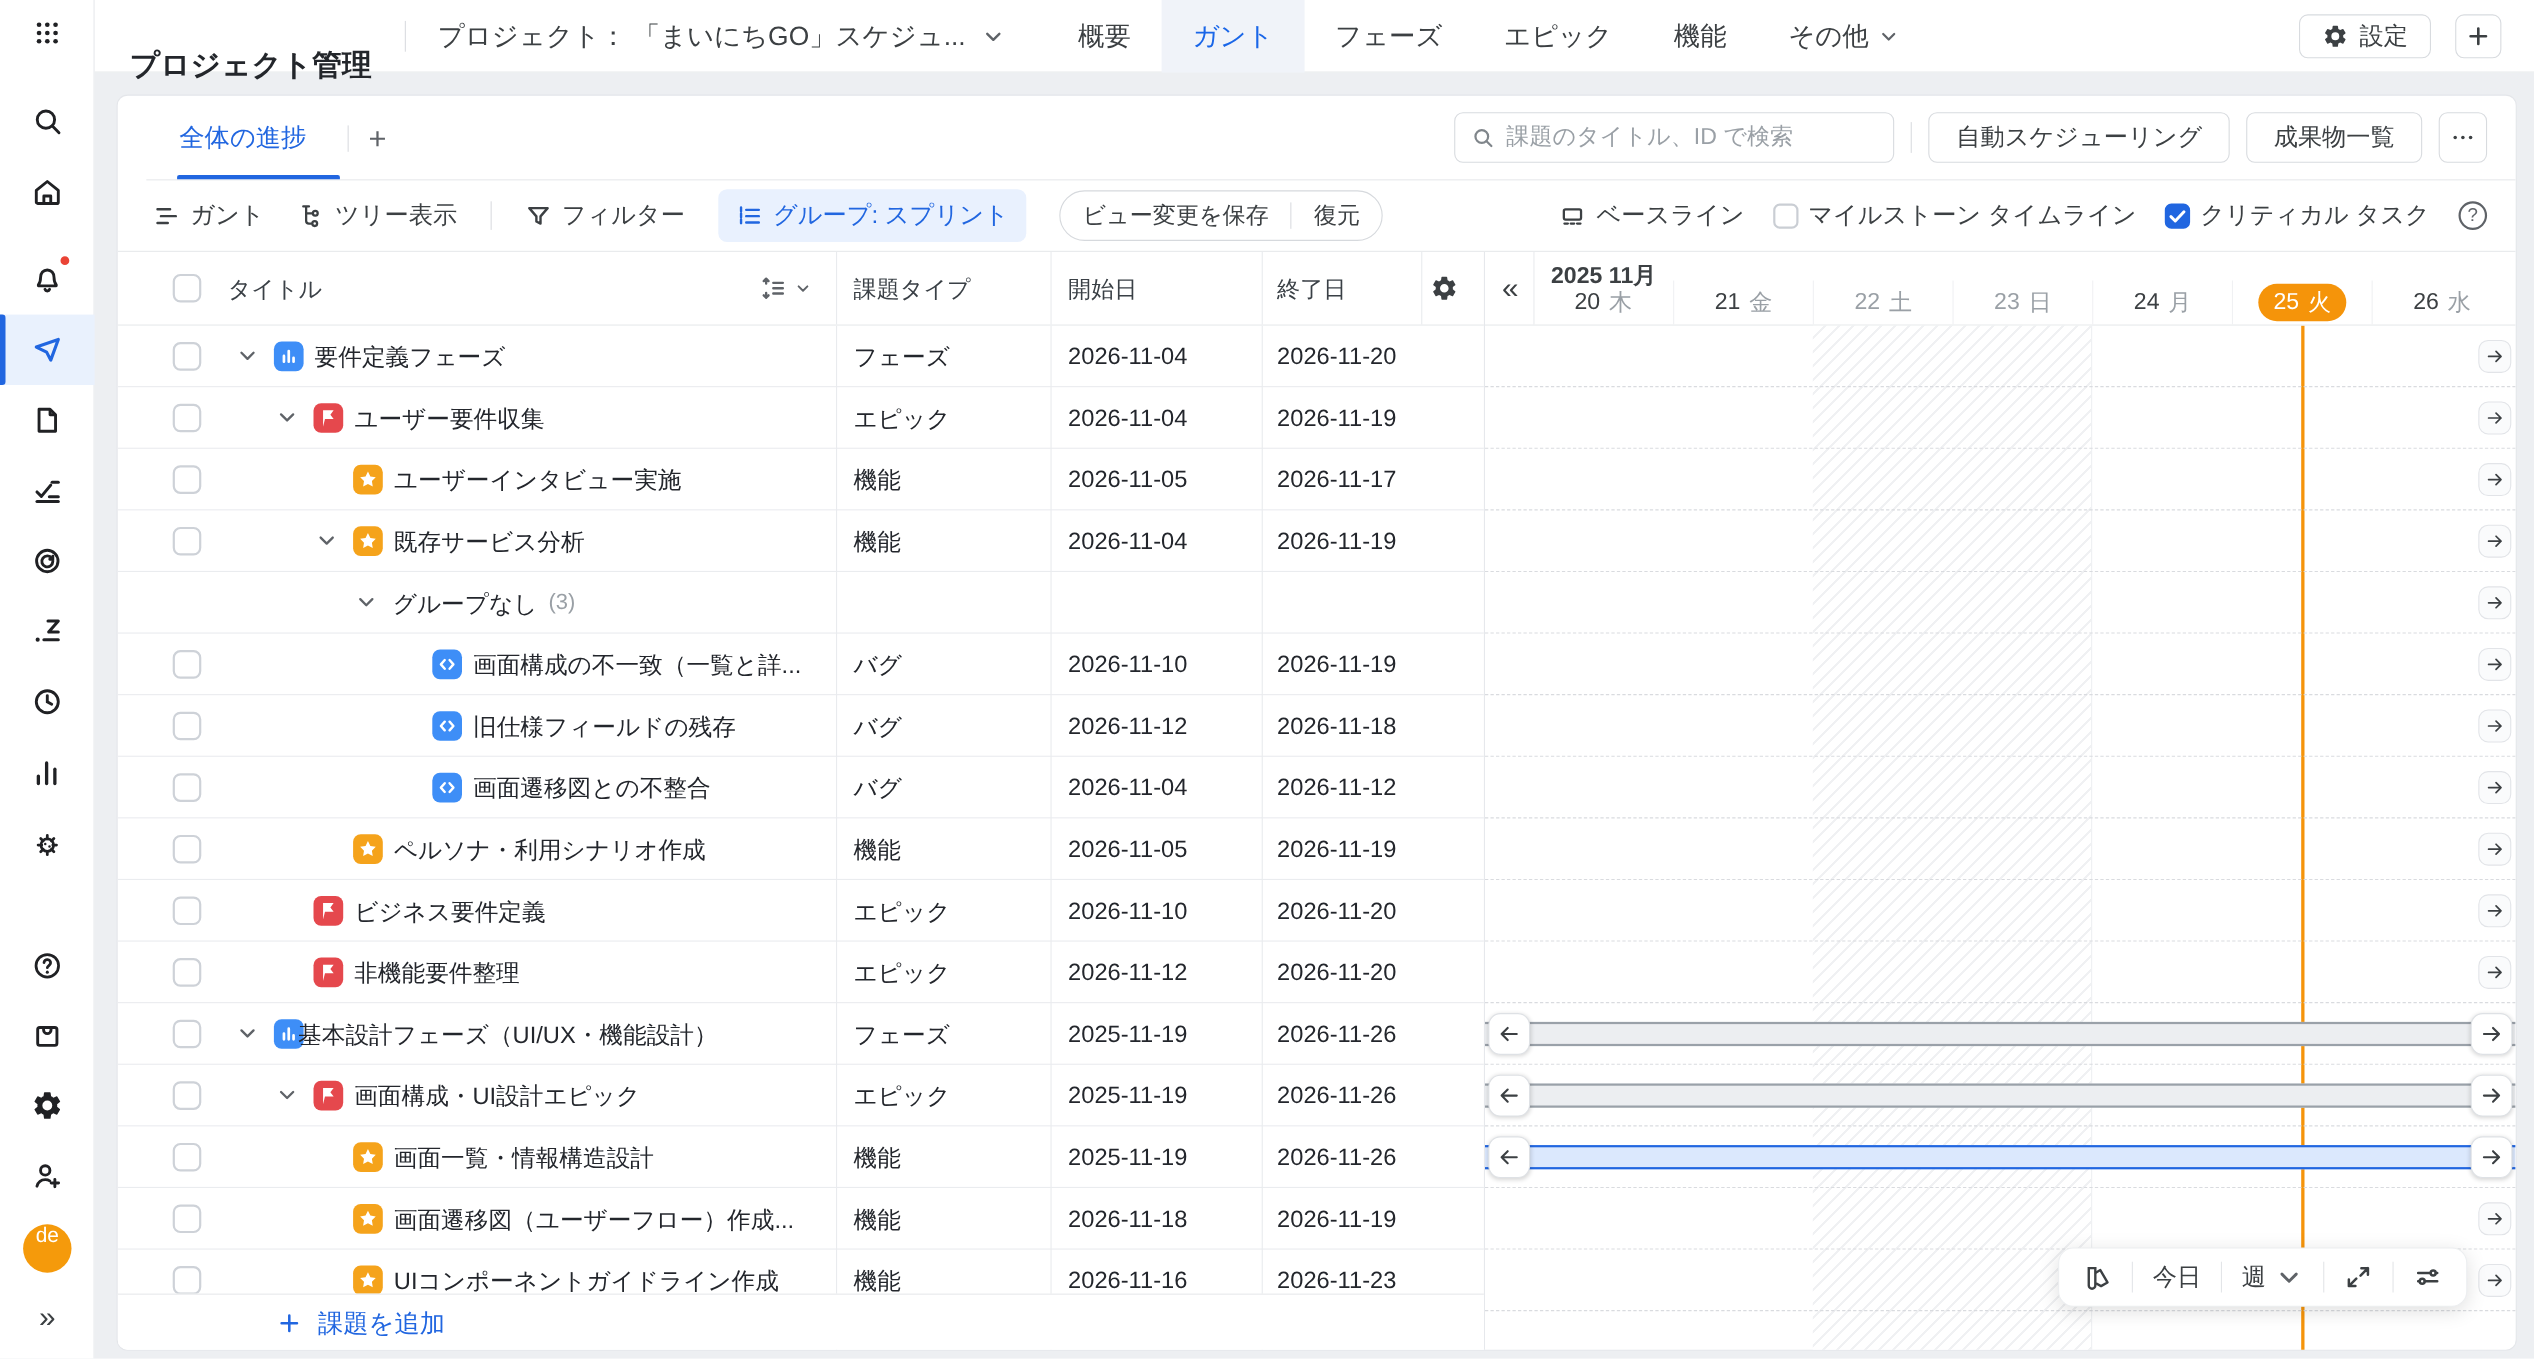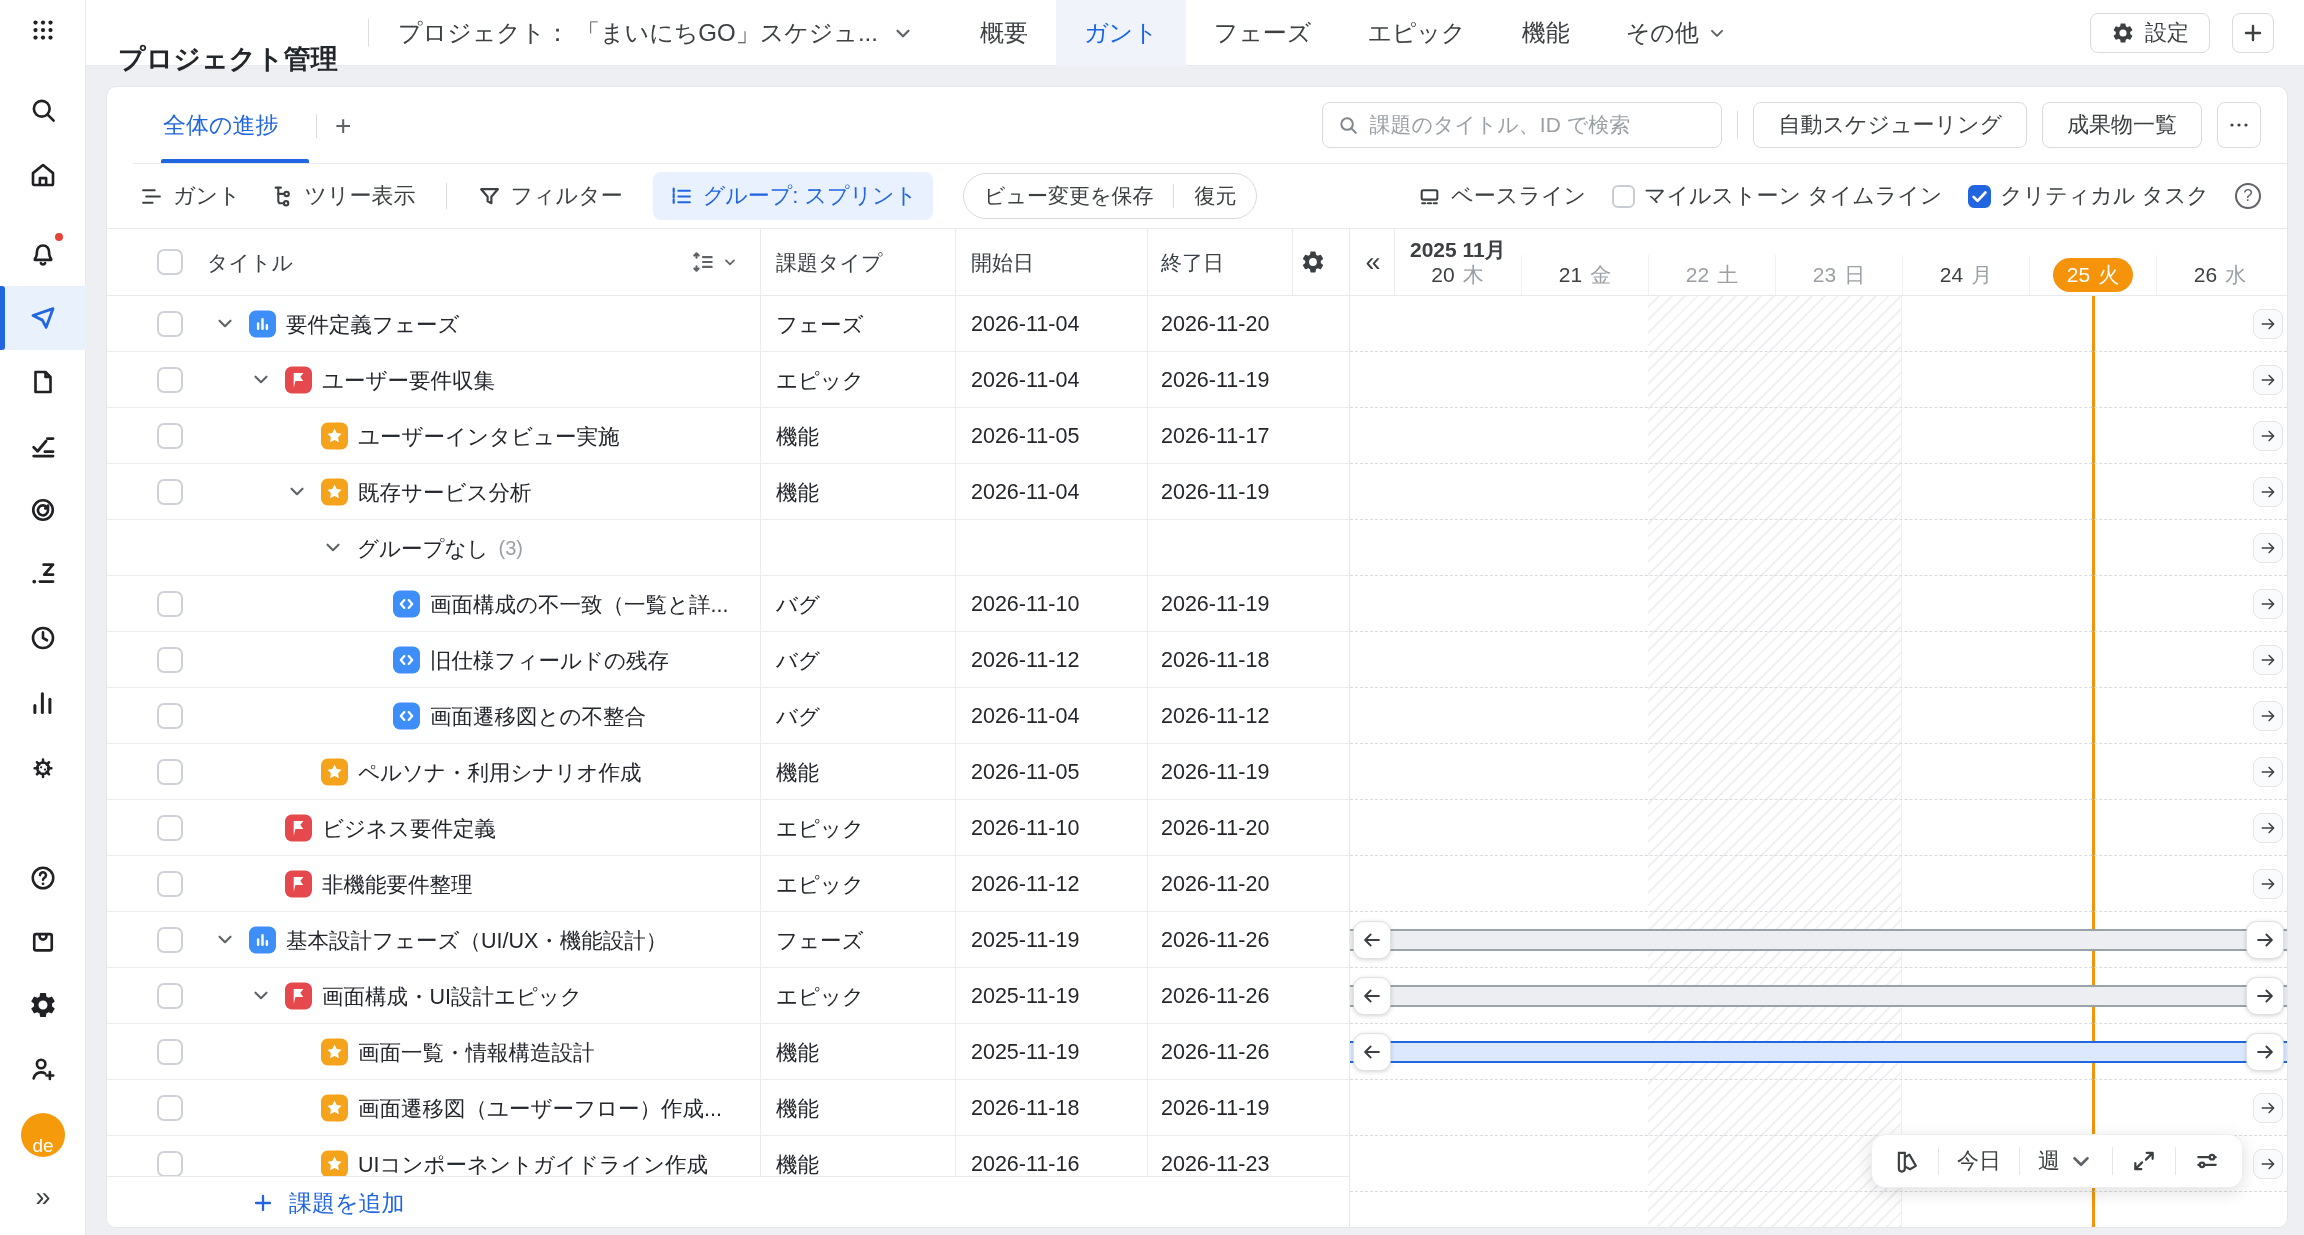--- a/index.html
+++ b/index.html
@@ -9,21 +9,21 @@
   .screen { position:relative; width:2304px; height:1235px; }
 
   
   .sidebar { position:absolute; left:0; top:0; width:86px; height:1235px; background:#fff; border-right:1px solid #e8eaed; z-index:30; }
   .sb-item { position:absolute; left:23px; width:40px; height:40px; display:flex; align-items:center; justify-content:center; color:#202124; cursor:pointer; }
   .sb-item svg { width:30px; height:30px; }
   .sb-divider { position:absolute; left:20px; width:46px; height:1px; background:#e3e5e8; }
   .sb-active-bg { position:absolute; left:0; top:286px; width:86px; height:64px; background:#e9f1fd; }
   .sb-active-bar { position:absolute; left:0; top:286px; width:5px; height:64px; background:#2166e0; border-radius:0 3px 3px 0; }
   .bell-dot { position:absolute; top:-2px; right:-2px; width:12px; height:12px; border-radius:50%; background:#ea4335; border:2px solid #fff; }
-  .avatar { position:absolute; left:21px; width:44px; height:44px; border-radius:50%; background:#f59a0b; color:#fff; display:flex; align-items:flex-end; justify-content:center; font-size:19px; cursor:pointer; }
+  .avatar { position:absolute; left:21px; width:44px; height:44px; border-radius:50%; background:#f59a0b; color:#fff; display:flex; align-items:flex-start; justify-content:center; font-size:19px; cursor:pointer; }
   .sb-collapse { position:absolute; left:23px; width:40px; height:40px; display:flex; align-items:center; justify-content:center; font-size:27px; color:#3c4043; cursor:pointer; }
 
   
   .topbar { position:absolute; left:86px; top:0; right:0; height:66px; background:#fff; border-bottom:1px solid #e7e9ec; z-index:20; }
   .tb-title { position:absolute; left:32px; top:0; height:66px; display:flex; align-items:center; font-size:27px; font-weight:700; color:#23262b;margin-top:26px; }
   .tb-div { position:absolute; left:282px; top:19px; width:1px; height:28px; background:#dadce0; }
   .tb-proj { position:absolute; left:312px; top:0; height:66px; display:flex; align-items:center; gap:14px; font-size:24px; color:#3c4043; cursor:pointer; }
   .tb-tabs { position:absolute; left:866px; top:0; height:66px; display:flex; }
   .tb-tab { height:66px; display:flex; align-items:center; gap:8px; padding:0 28px; font-size:24px; color:#3c4043; cursor:pointer; }
   .tb-tab.active { background:#f0f3f9; color:#1a66e8; }
@@ -562,21 +562,21 @@
                 <span class="chev" style="left:107px">
                   <svg width="22" height="22" viewBox="0 0 24 24" fill="none" stroke="#5f6368" stroke-width="2.3" stroke-linecap="round" stroke-linejoin="round">
                     <path d="M6 9.5l6 6 6-6"></path>
                   </svg>
                 </span>
                 <span class="ticon" style="left:142px;background:#3e8ef7">
                   <svg viewBox="0 0 24 24">
                     <path d="M7 17.5v-6M12 17.5v-11M17 17.5v-4" stroke="#fff" stroke-width="2.8" stroke-linecap="round" fill="none"></path>
                   </svg>
                 </span>
-                <span class="ttl" style="left:179px">基本設計フェーズ（UI/UX・機能設計）</span>
+                <span class="ttl" style="left:164px">基本設計フェーズ（UI/UX・機能設計）</span>
                 <span class="cell ctype">フェーズ</span>
                 <span class="cell cstart">2025-11-19</span>
                 <span class="cell cend">2026-11-26</span>
               </div>
               <div class="trow">
                 <span class="cb"></span>
                 <span class="chev" style="left:143px">
                   <svg width="22" height="22" viewBox="0 0 24 24" fill="none" stroke="#5f6368" stroke-width="2.3" stroke-linecap="round" stroke-linejoin="round">
                     <path d="M6 9.5l6 6 6-6"></path>
                   </svg>

